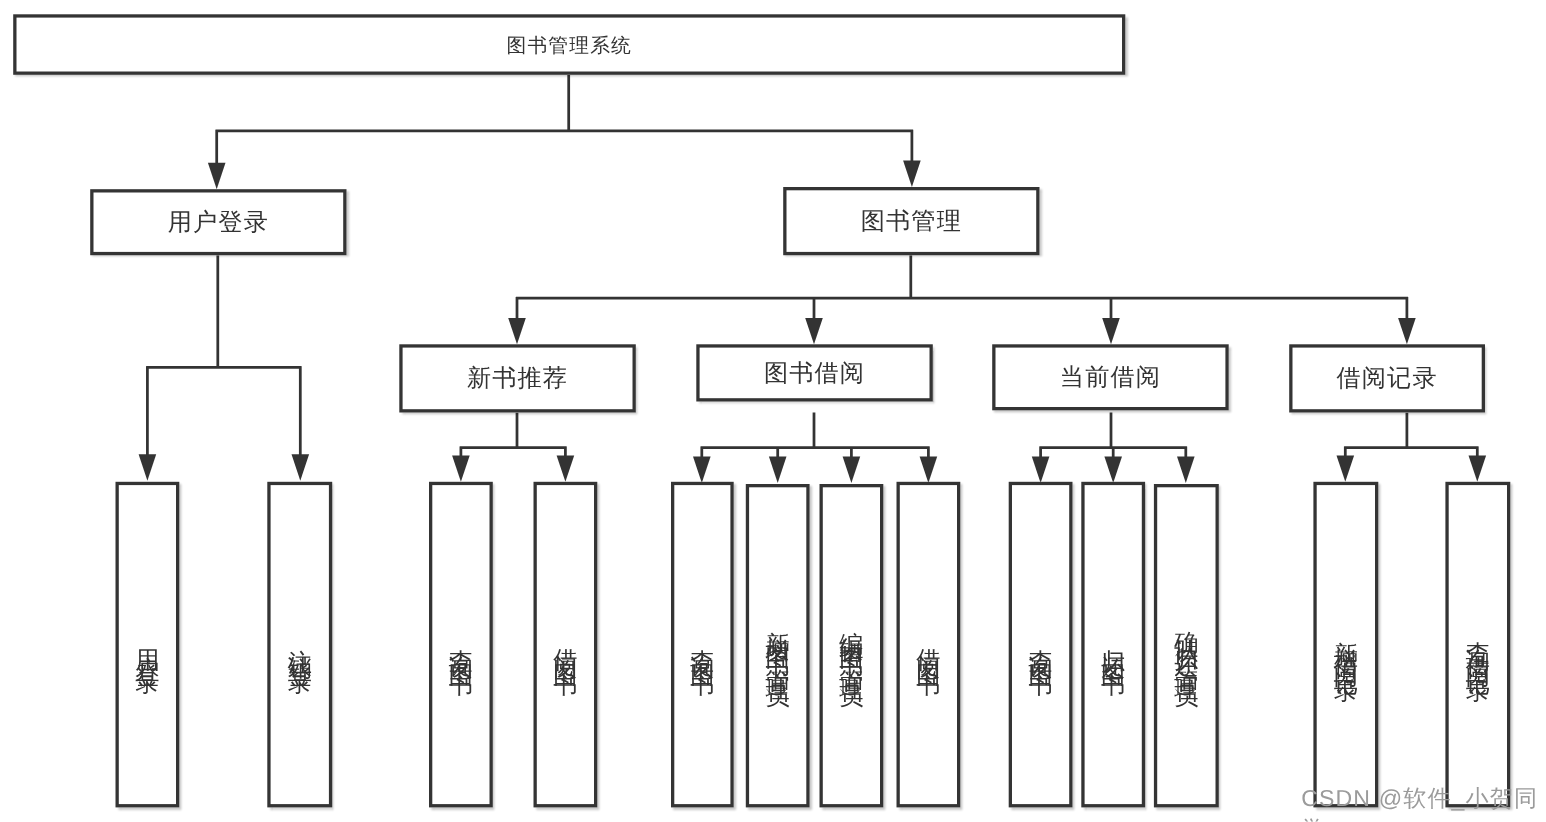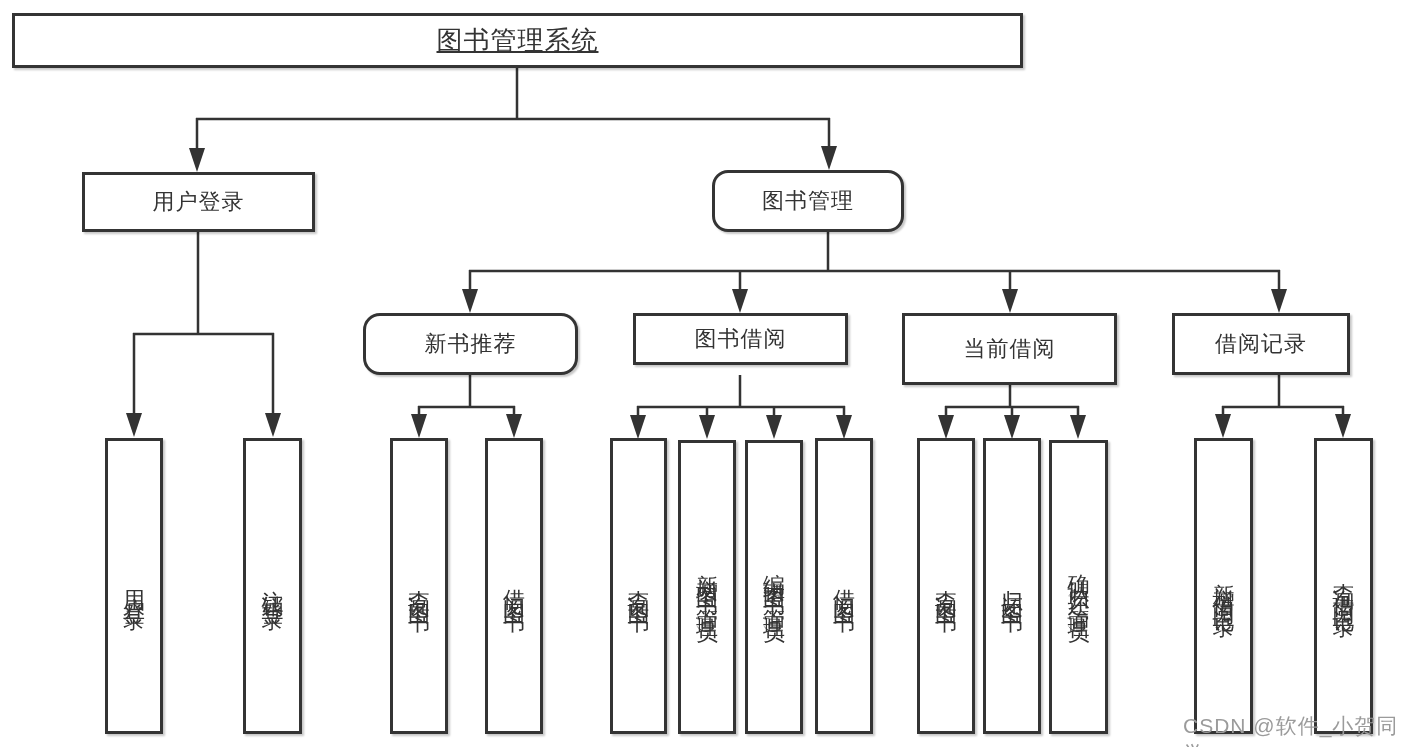--- a/index.html
+++ b/index.html
@@ -30,46 +30,45 @@
     display: flex;
     align-items: center;
     justify-content: center;
     color: #333333;
     font-size: 22px;
     letter-spacing: 1px;
     z-index: 2;
     white-space: nowrap;
   }
   .node.title {
-    font-size: 26px;
-    text-decoration: underline;
+    font-size: 18px;
   }
   .leaf {
     writing-mode: vertical-rl;
     text-orientation: mixed;
     letter-spacing: 7px;
     font-size: 22px;
   }
   #watermark {
     position: absolute;
     left: 1183px;
     top: 712px;
     font-size: 21px;
     letter-spacing: 1px;
     color: #9b9b9b;
     z-index: 5;
   }
 
   
   #b-root        { left: 12px;   top: 13px;  width: 1011px; height: 55px; }
   #b-user-login  { left: 82px;   top: 172px; width: 233px;  height: 60px; }
-  #b-book-mgmt   { left: 712px;  top: 170px; width: 192px;  height: 62px; border-radius: 16px; }
-  #b-new-rec     { left: 363px;  top: 313px; width: 215px;  height: 62px; border-radius: 17px; }
+  #b-book-mgmt   { left: 712px;  top: 170px; width: 233px;  height: 62px; }
+  #b-new-rec     { left: 363px;  top: 313px; width: 215px;  height: 62px; }
   #b-borrow      { left: 633px;  top: 313px; width: 215px;  height: 52px; }
-  #b-current     { left: 902px;  top: 313px; width: 215px;  height: 72px; }
+  #b-current     { left: 902px;  top: 313px; width: 215px;  height: 60px; }
   #b-records     { left: 1172px; top: 313px; width: 178px;  height: 62px; }
 
   #l-login       { left: 105px;  top: 438px; width: 58px; height: 296px; }
   #l-logout      { left: 243px;  top: 438px; width: 59px; height: 296px; }
   #l-query1      { left: 390px;  top: 438px; width: 58px; height: 296px; }
   #l-borrow1     { left: 485px;  top: 438px; width: 58px; height: 296px; }
   #l-query2      { left: 610px;  top: 438px; width: 57px; height: 296px; }
   #l-addbook     { left: 678px;  top: 440px; width: 58px; height: 294px; }
   #l-editbook    { left: 745px;  top: 440px; width: 58px; height: 294px; }
   #l-borrow2     { left: 815px;  top: 438px; width: 58px; height: 296px; }

